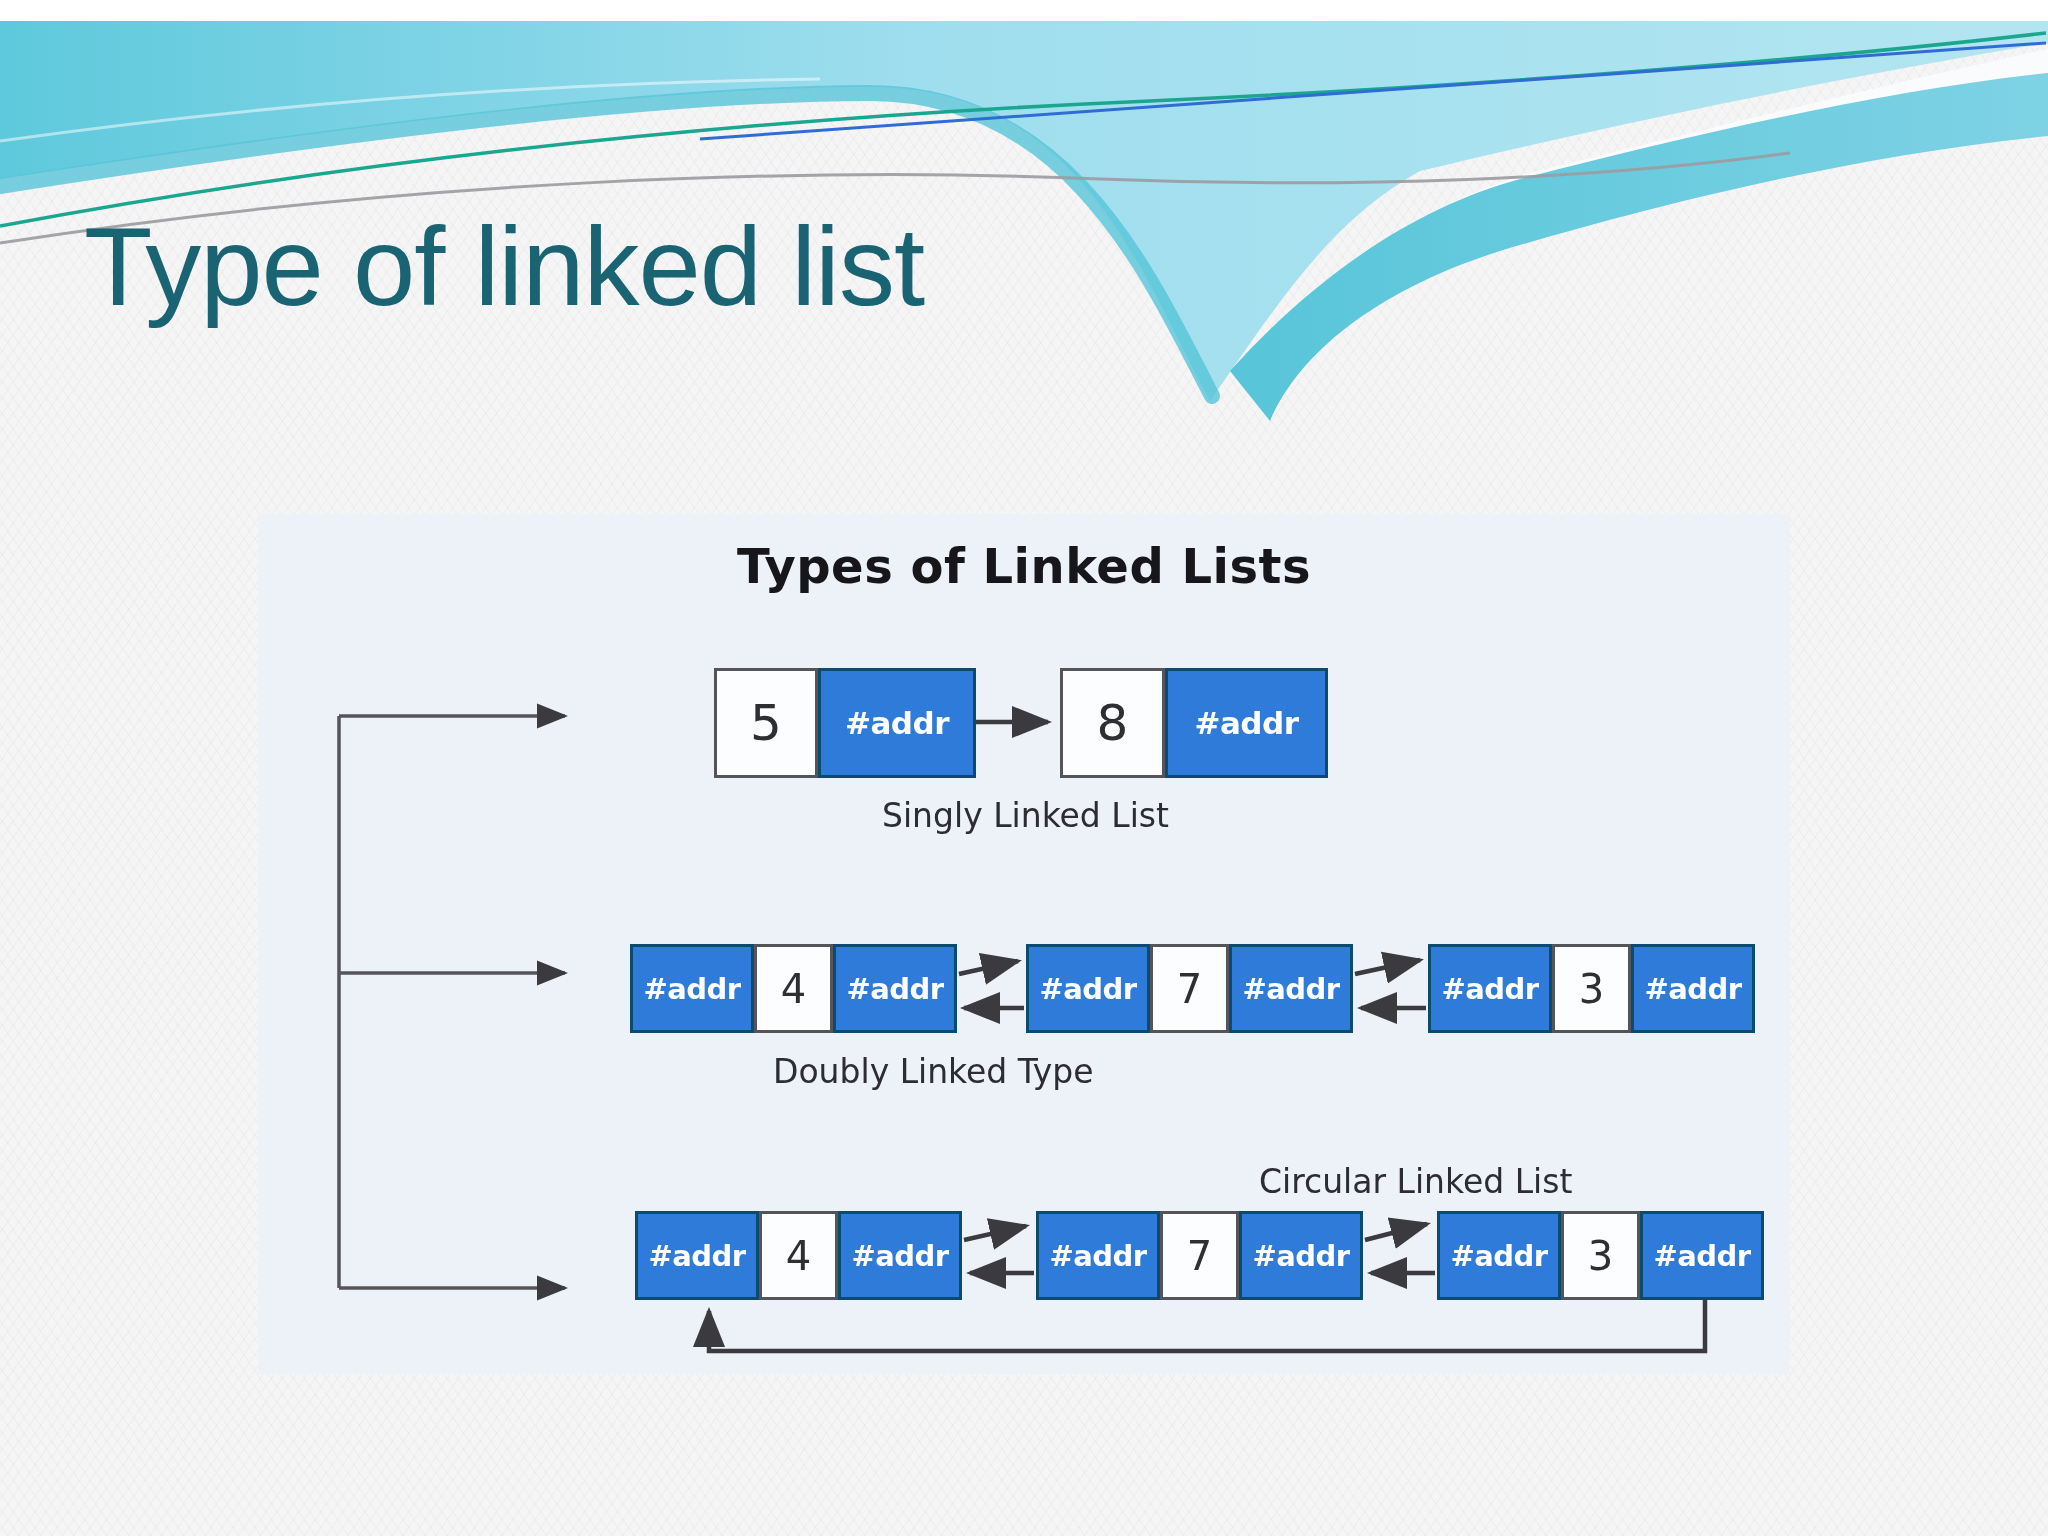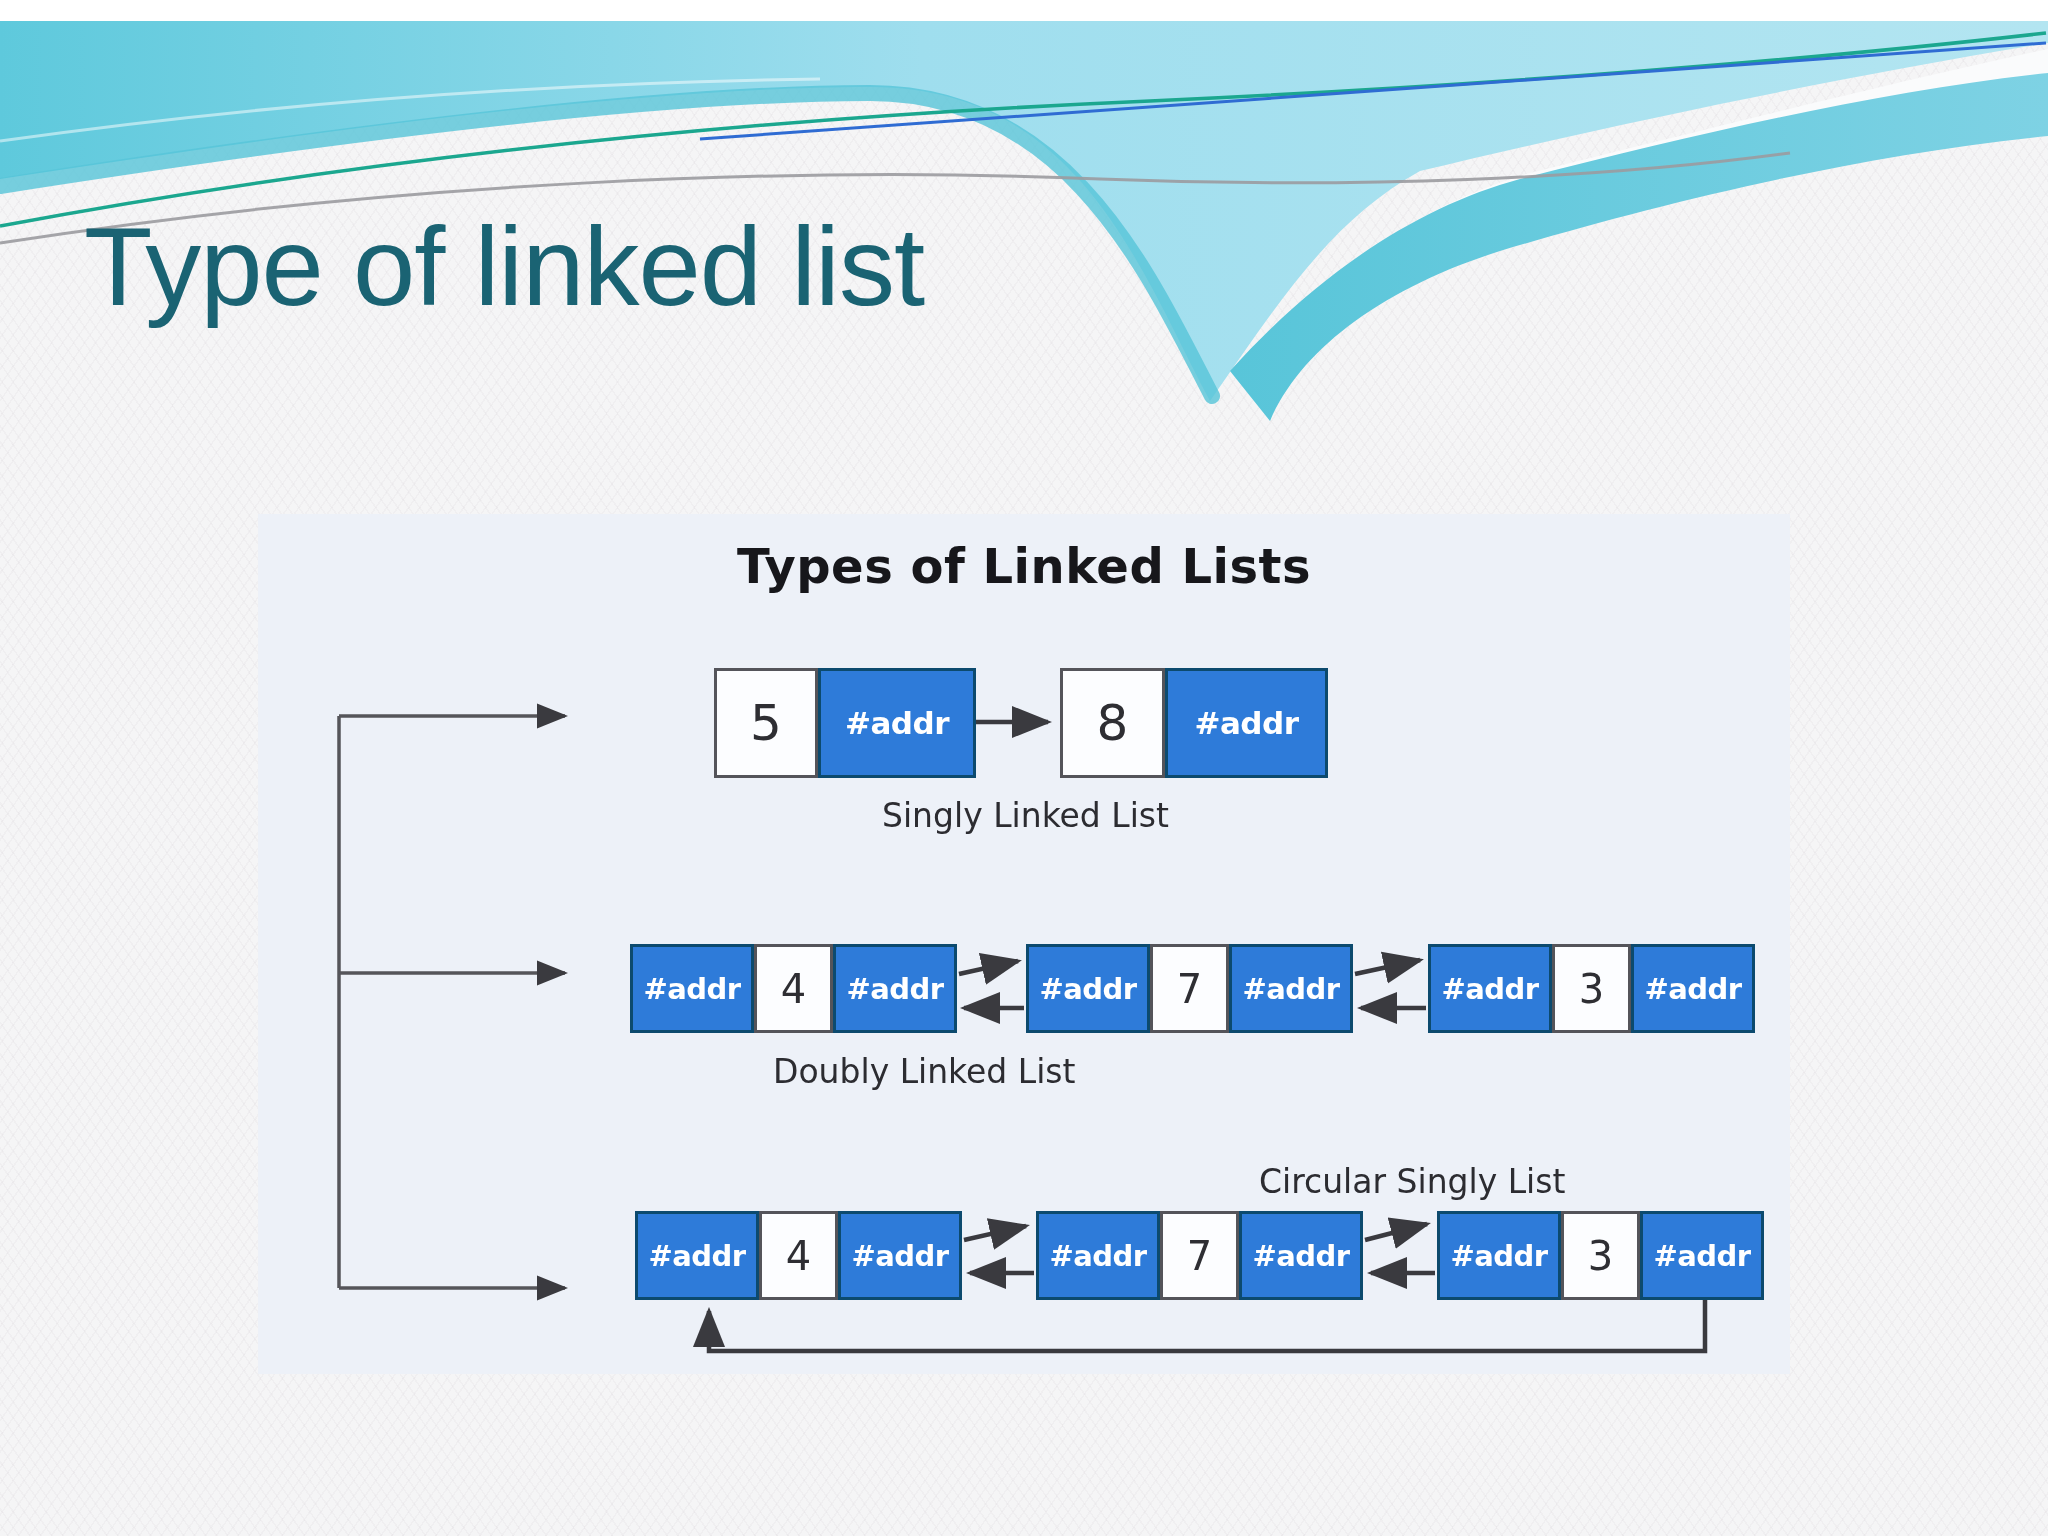--- a/index.html
+++ b/index.html
@@ -195,23 +195,23 @@
     <div class="ll-node triple" style="left:768px; top:430px; height:89px;">
       <div class="cell pointer">#addr</div>
       <div class="cell value">7</div>
       <div class="cell pointer">#addr</div>
     </div>
     <div class="ll-node triple" style="left:1170px; top:430px; height:89px;">
       <div class="cell pointer">#addr</div>
       <div class="cell value">3</div>
       <div class="cell pointer">#addr</div>
     </div>
-    <div class="row-label" style="left:515px; top:538px;">Doubly Linked List</div>
-
-    <div class="row-label" style="left:1001px; top:648px;">Circular Singly List</div>
+    <div class="row-label" style="left:515px; top:538px;">Doubly Linked Type</div>
+
+    <div class="row-label" style="left:1001px; top:648px;">Circular Linked List</div>
     <div class="ll-node triple" style="left:377px; top:697px; height:89px;">
       <div class="cell pointer">#addr</div>
       <div class="cell value">4</div>
       <div class="cell pointer">#addr</div>
     </div>
     <div class="ll-node triple" style="left:778px; top:697px; height:89px;">
       <div class="cell pointer">#addr</div>
       <div class="cell value">7</div>
       <div class="cell pointer">#addr</div>
     </div>

